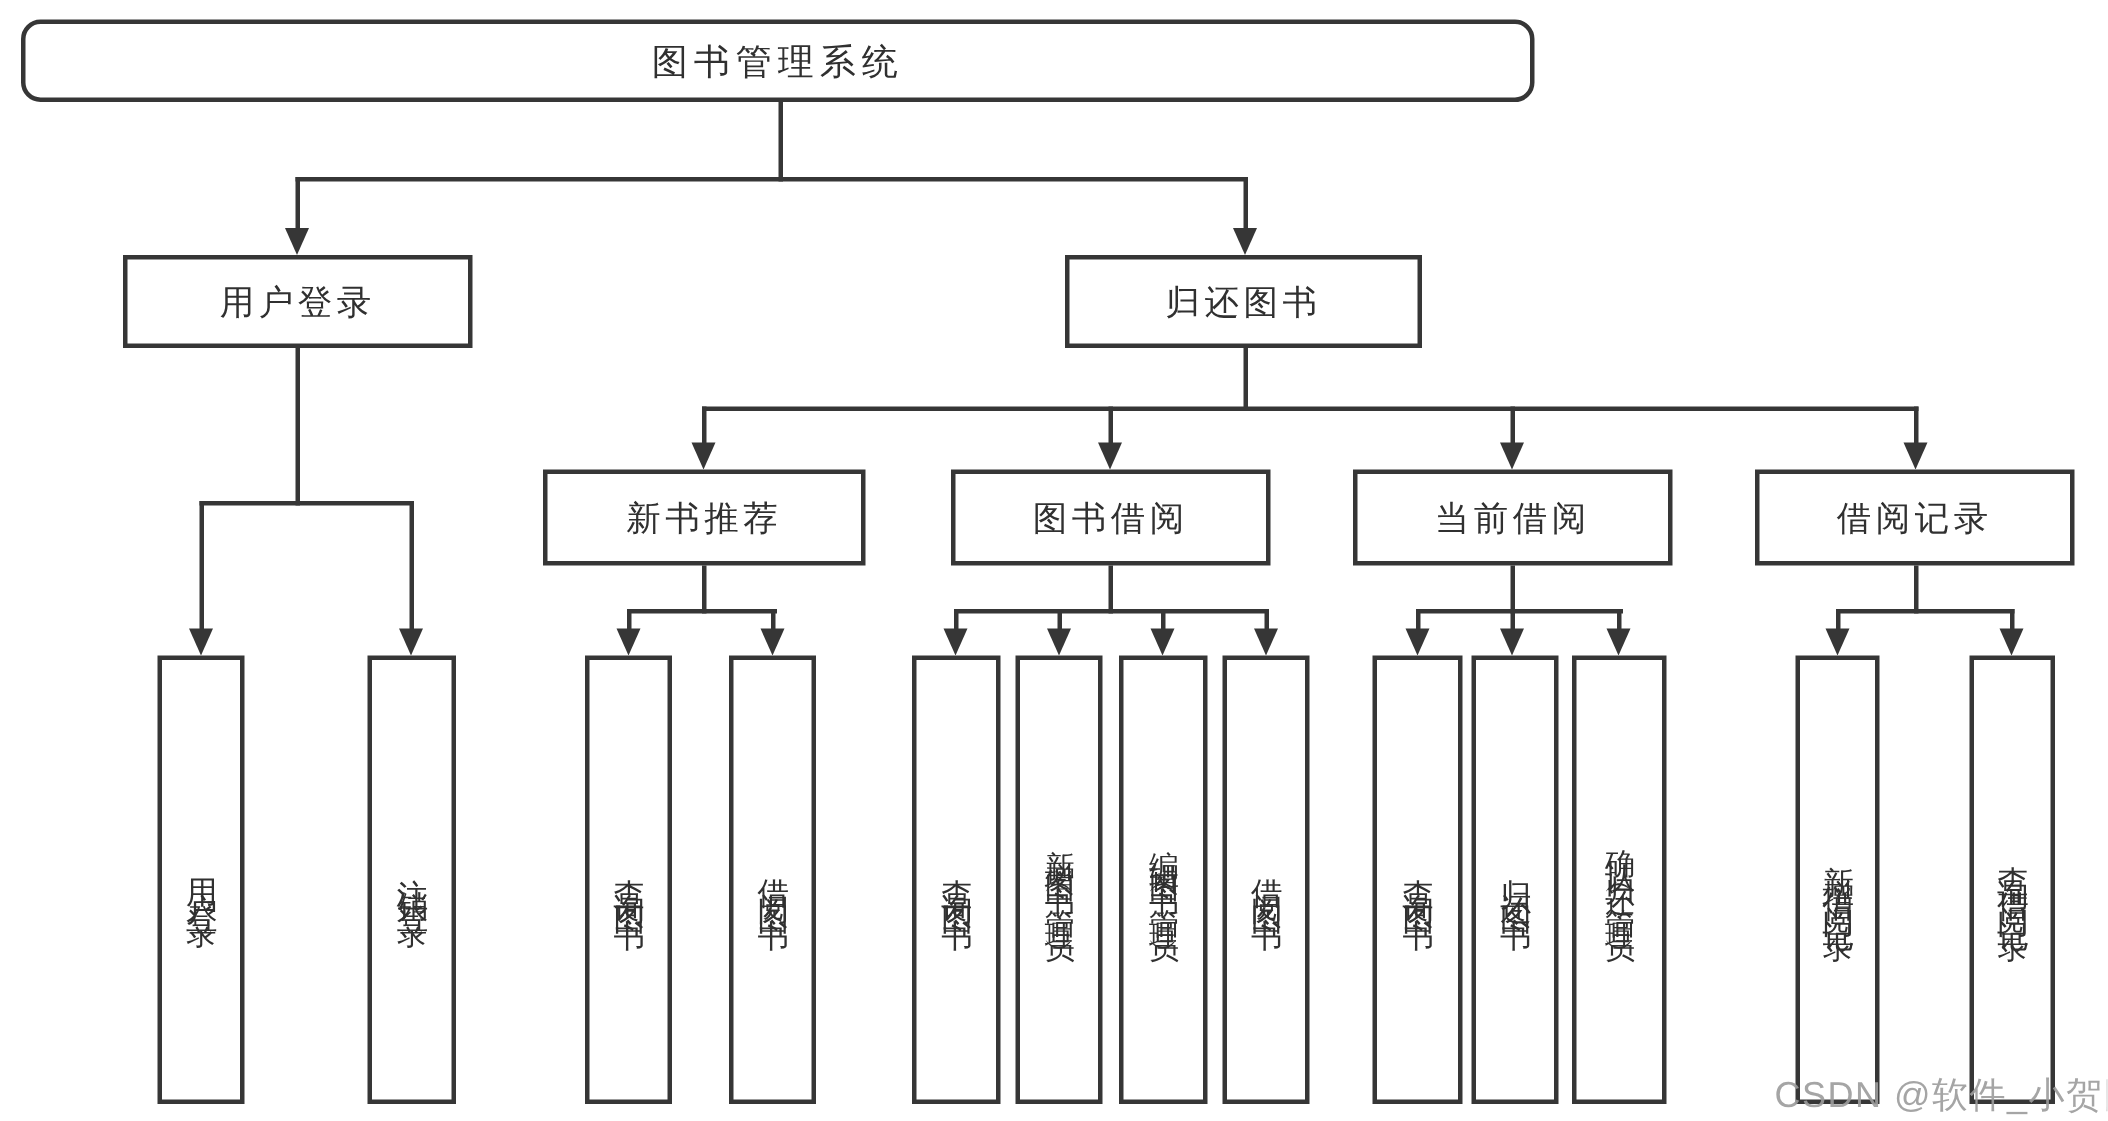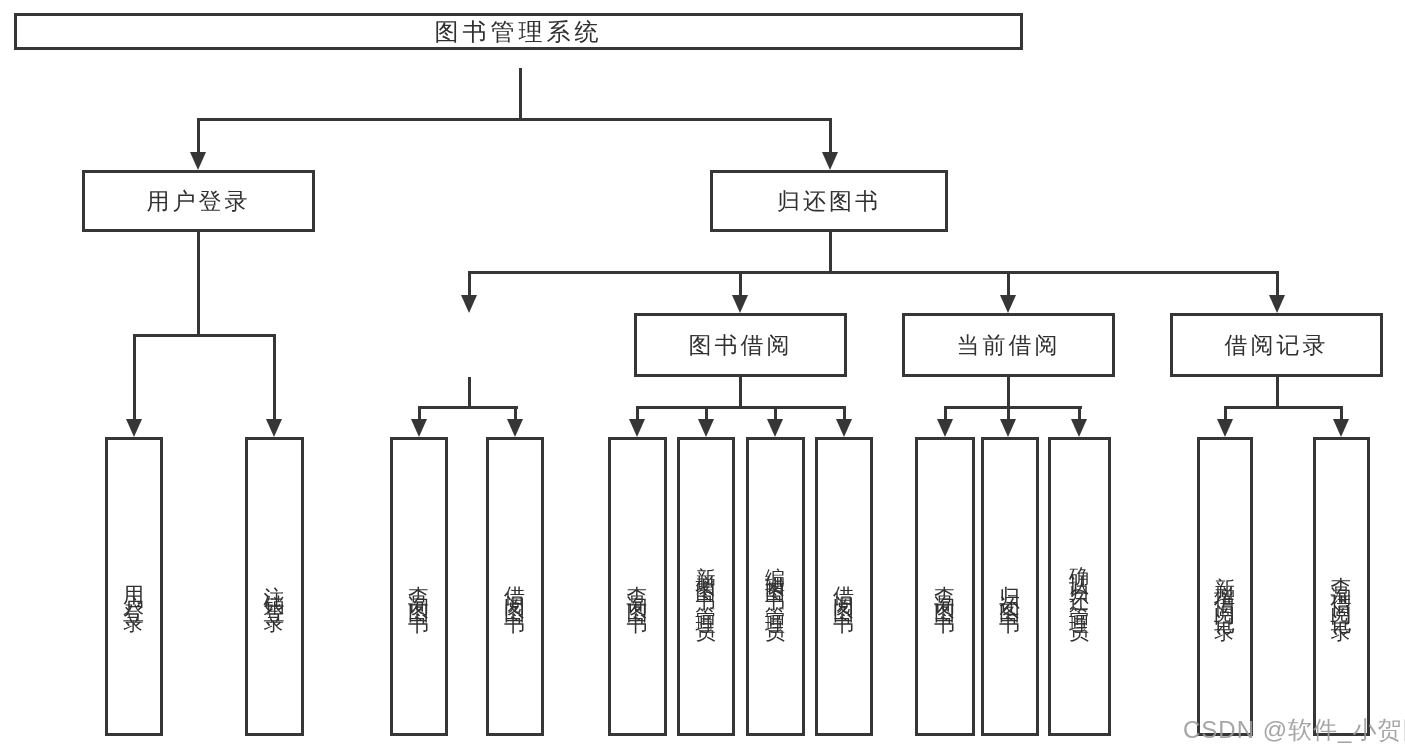--- a/index.html
+++ b/index.html
@@ -30,21 +30,21 @@
     position:absolute; left:1183px; top:714px; z-index:5;
     font-size:24px; color:#9c9c9c; letter-spacing:1px; opacity:0.9;
     white-space:nowrap;
   }
 </style>
 </head>
 <body>
 
 <div id="canvas">
 
-  <div class="box" style="left:14px; top:13px; width:1009px; height:37px;">
+  <div class="box" style="left:14px; top:13px; width:1009px; height:55px;border-radius:13px;">
     <span class="rootlabel">图书管理系统</span>
   </div>
 
   <div class="line" style="left:519px; top:68px; width:3px; height:53px;"></div>
   <div class="line" style="left:197px; top:118px; width:635px; height:3px;"></div>
   <div class="line" style="left:197px; top:118px; width:3px; height:38px;"></div>
   <div class="arrow" style="left:190px; top:152px;"></div>
   <div class="line" style="left:829px; top:118px; width:3px; height:38px;"></div>
   <div class="arrow" style="left:822px; top:152px;"></div>
 
@@ -66,20 +66,23 @@
   <div class="line" style="left:468px; top:271px; width:811px; height:3px;"></div>
   <div class="line" style="left:468px; top:271px; width:3px; height:27px;"></div>
   <div class="arrow" style="left:461px; top:295px;"></div>
   <div class="line" style="left:739px; top:271px; width:3px; height:27px;"></div>
   <div class="arrow" style="left:732px; top:295px;"></div>
   <div class="line" style="left:1007px; top:271px; width:3px; height:27px;"></div>
   <div class="arrow" style="left:1000px; top:295px;"></div>
   <div class="line" style="left:1276px; top:271px; width:3px; height:27px;"></div>
   <div class="arrow" style="left:1269px; top:295px;"></div>
 
+  <div class="box" style="left:362px; top:313px; width:215px; height:64px;">
+    <span class="hlabel">新书推荐</span>
+  </div>
   <div class="box" style="left:634px; top:313px; width:213px; height:64px;">
     <span class="hlabel">图书借阅</span>
   </div>
   <div class="box" style="left:902px; top:313px; width:213px; height:64px;">
     <span class="hlabel">当前借阅</span>
   </div>
   <div class="box" style="left:1170px; top:313px; width:213px; height:64px;">
     <span class="hlabel">借阅记录</span>
   </div>
 

